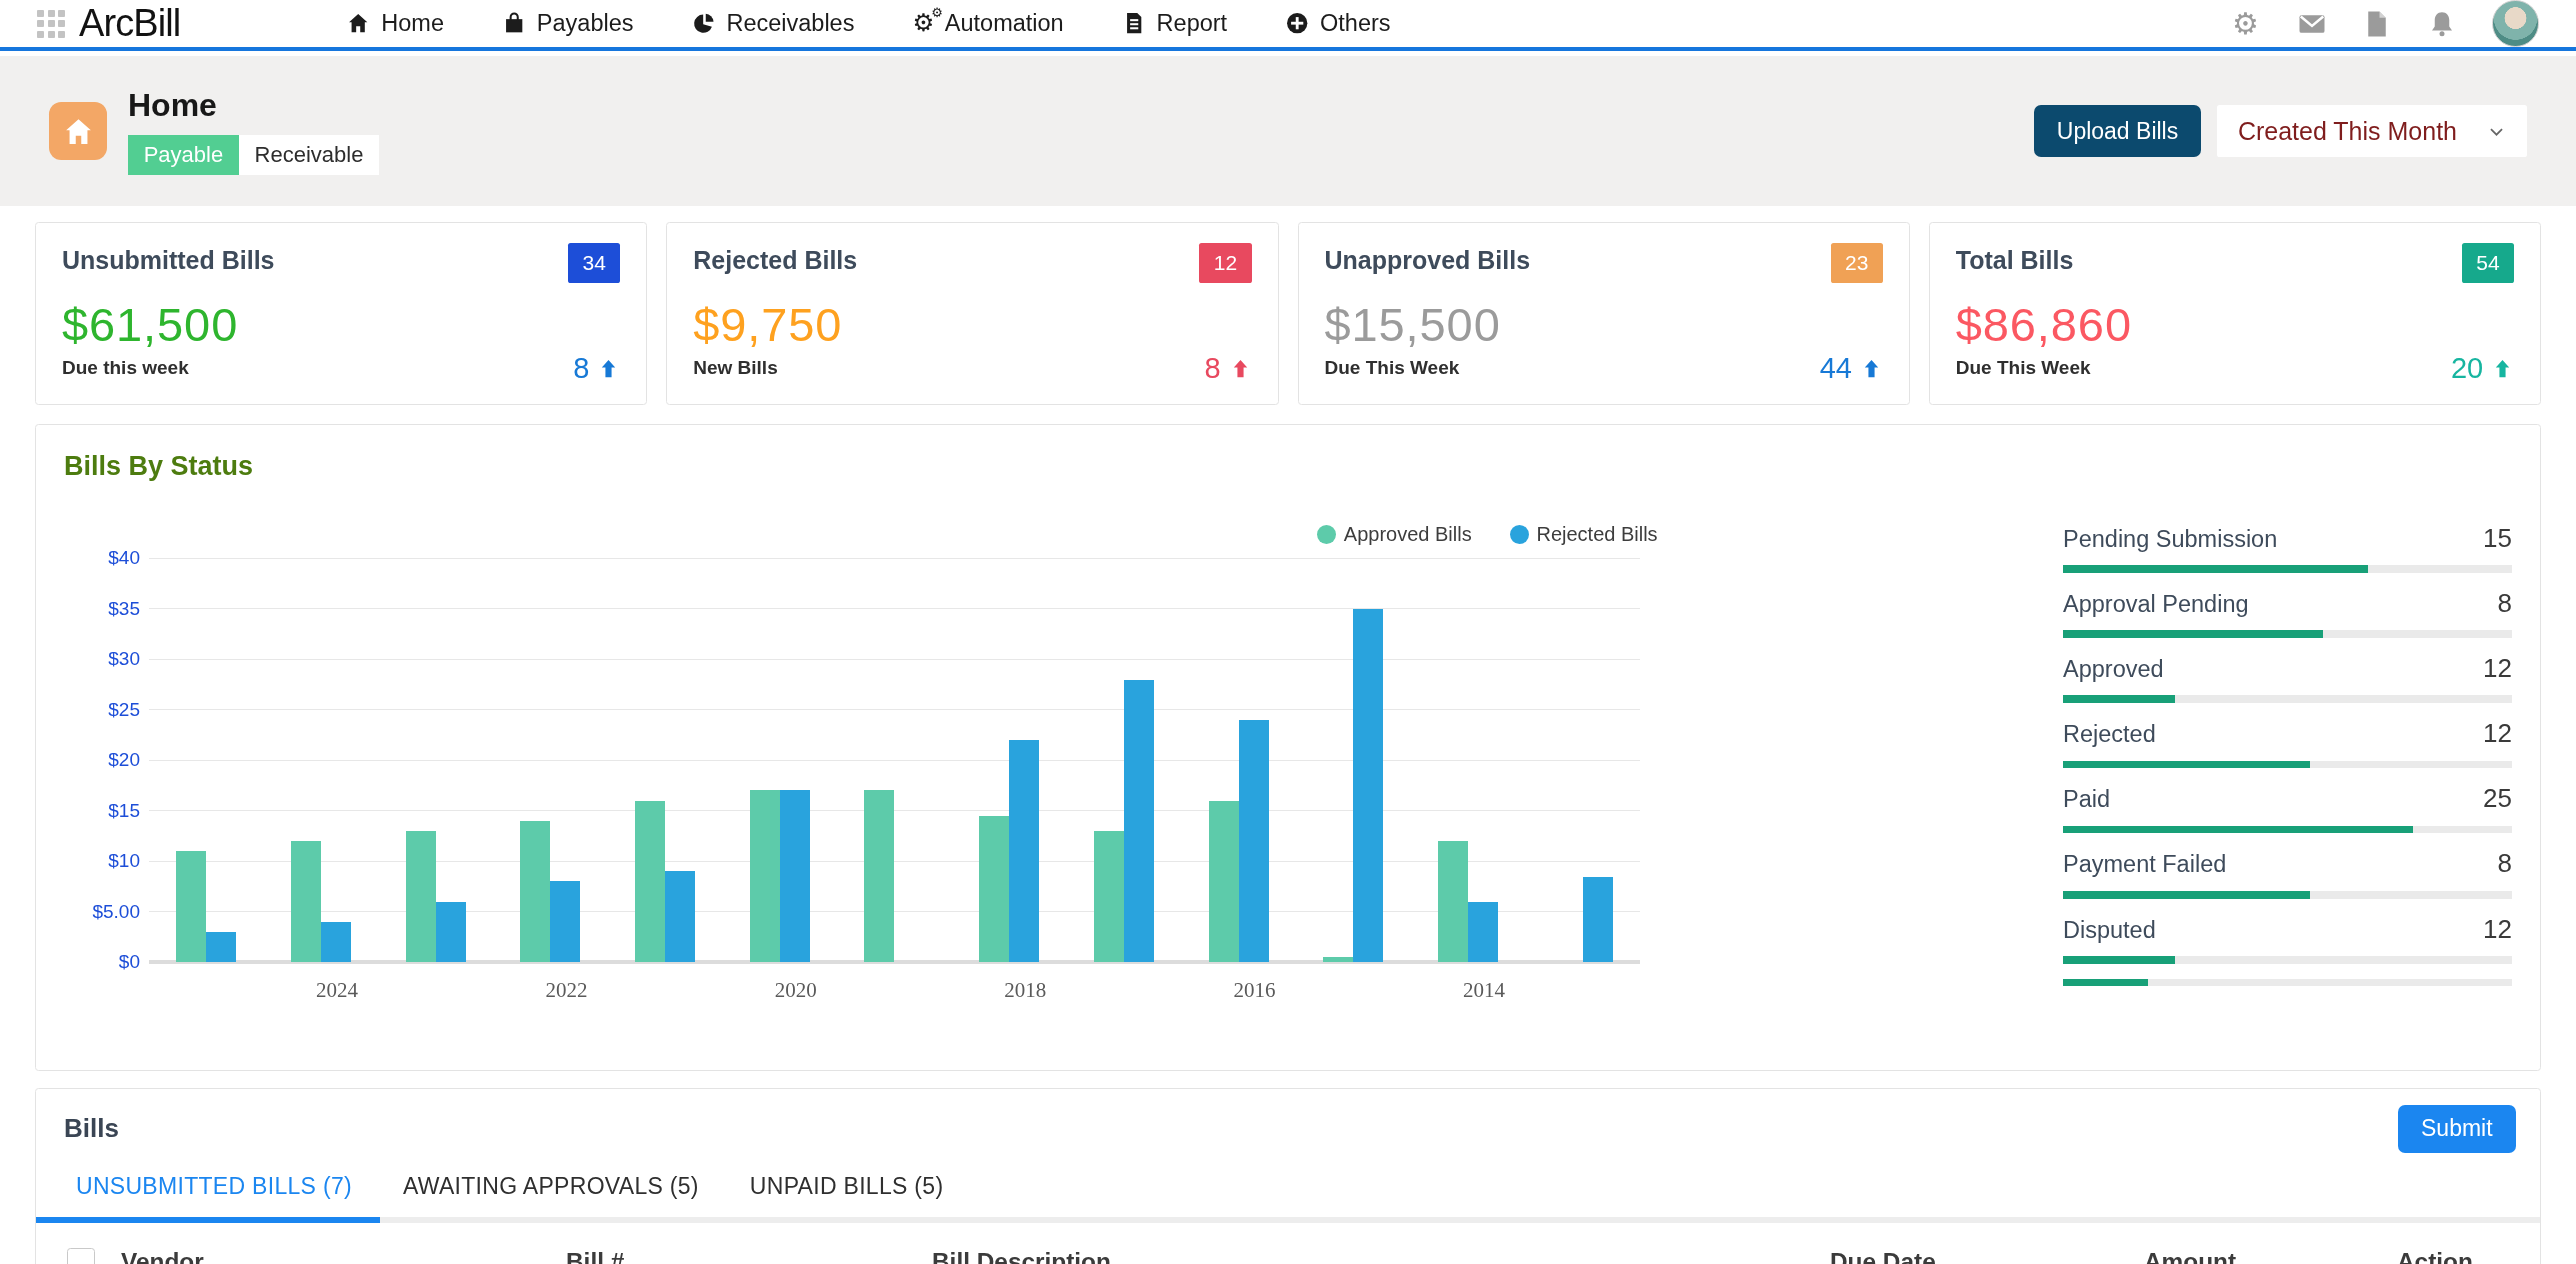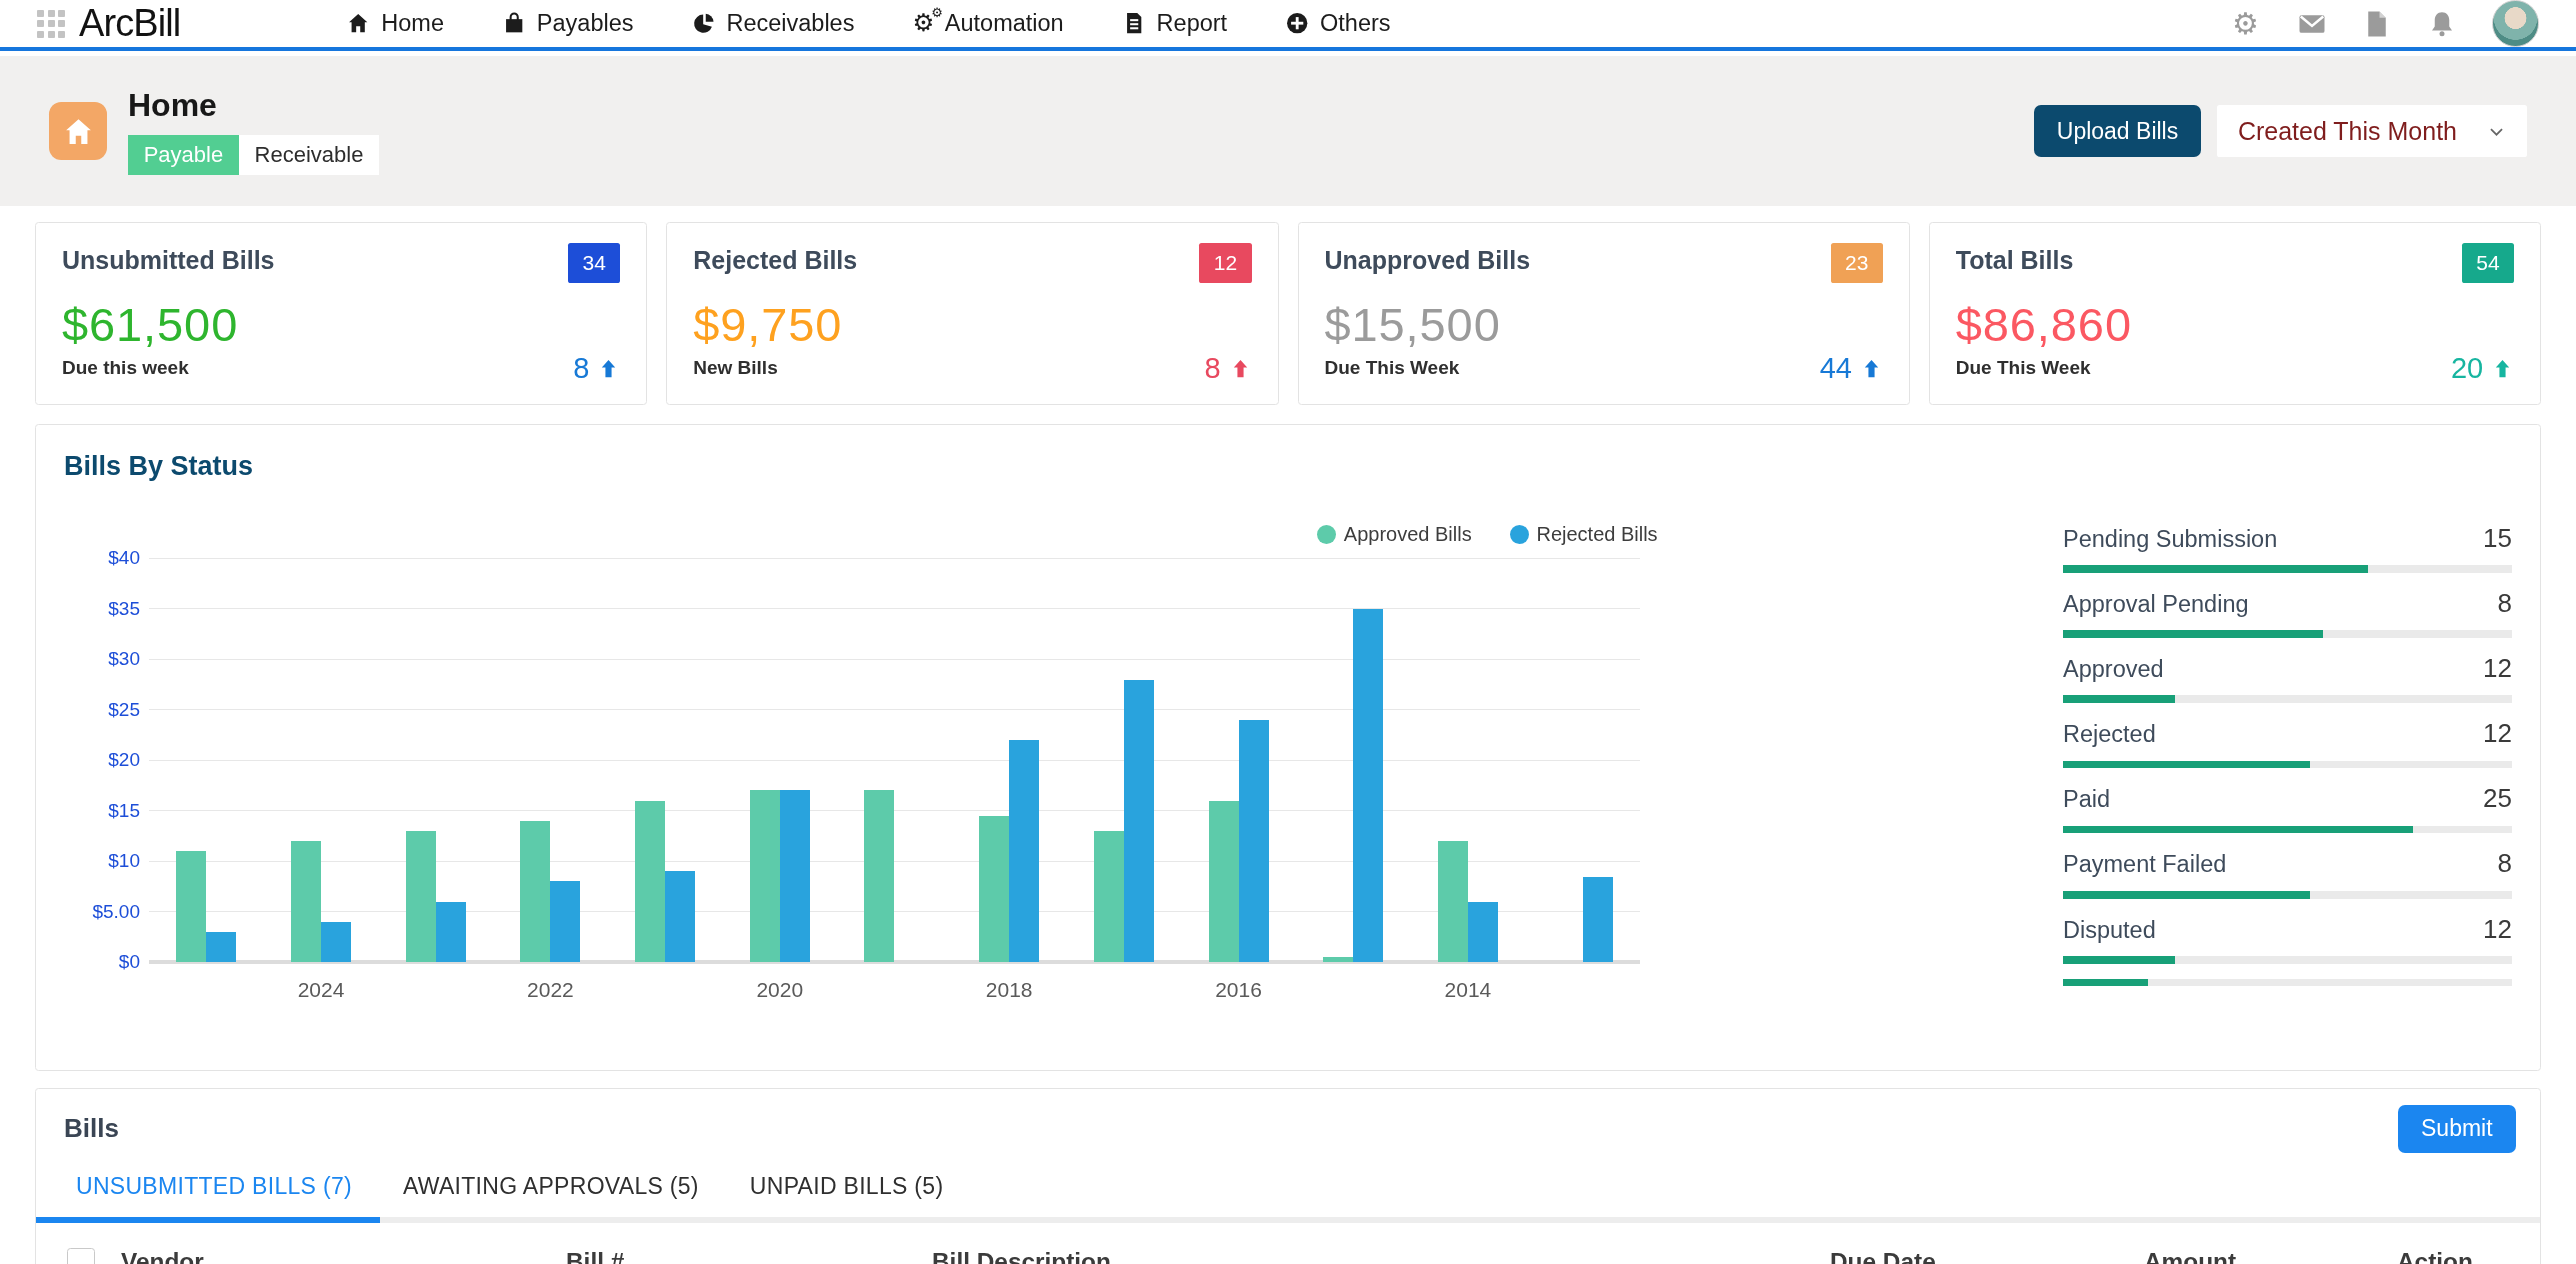--- a/index.html
+++ b/index.html
@@ -55,33 +55,33 @@
              display:flex;align-items:center;justify-content:center;padding:0 9.6px;margin-top:-3.5px;}
   .kpi-value{font-size:47px;margin-top:14px;letter-spacing:0.9px;}
   .kpi-footer{margin-top:auto;display:flex;justify-content:space-between;align-items:center;}
   .kpi-footer-label{font-size:19px;font-weight:bold;color:#2f2f2f;}
   .kpi-trend{display:flex;align-items:center;gap:7.8px;font-size:29px;}
   .kpi-trend svg{width:23px;height:23px;}
 
   
   .chart-panel{position:absolute;top:424px;left:35px;right:35px;height:645px;background:#fff;
                border:0.9px solid #e3e3e3;border-radius:3.5px;}
-  .panel-title{position:absolute;left:28px;top:26px;font-size:27px;font-weight:bold;color:#0c4a6e;}
+  .panel-title{position:absolute;left:28px;top:26px;font-size:27px;font-weight:bold;color:#4d7c0f;}
   .legend{position:absolute;left:1281px;top:98px;display:flex;gap:38px;}
   .legend-item{display:flex;align-items:center;gap:7.8px;font-size:20px;color:#3d3d3d;}
   .legend-dot{width:19px;height:19px;border-radius:50%;}
   .y-axis{position:absolute;left:26px;top:0;width:78px;height:610px;}
   .y-tick{position:absolute;right:0;font-size:19px;color:#1d4ed8;transform:translateY(-50%);}
   .plot{position:absolute;left:113px;top:133px;width:1491px;height:404px;}
   .gridline{position:absolute;left:0;right:0;height:0.9px;background:#e7e7e7;}
   .gridline.base{height:3.5px;background:#dcdcdc;}
   .bars{position:absolute;left:0;right:0;top:0;bottom:0;display:flex;align-items:flex-end;}
   .bar-group{flex:1;display:flex;justify-content:center;align-items:flex-end;height:100%;}
   .bar{width:30px;}
-  .x-axis{position:absolute;left:113px;top:553px;width:1491px;display:flex;}
+  .x-axis{position:absolute;left:129px;top:553px;width:1491px;display:flex;font-family:Liberation Serif, serif;}
   .x-tick{flex:1;text-align:center;font-size:21px;color:#5a5a5a;}
   .status-list{position:absolute;left:2027px;top:98px;width:449px;}
   .status-item{margin-bottom:15px;}
   .status-row{display:flex;justify-content:space-between;align-items:baseline;}
   .status-label{font-size:23.5px;color:#3e4b5b;}
   .status-value{font-size:26px;color:#3a3a3a;}
   .status-track{margin-top:11.3px;height:7.8px;background:#eaeaea;}
   .status-fill{height:100%;}
 
   

